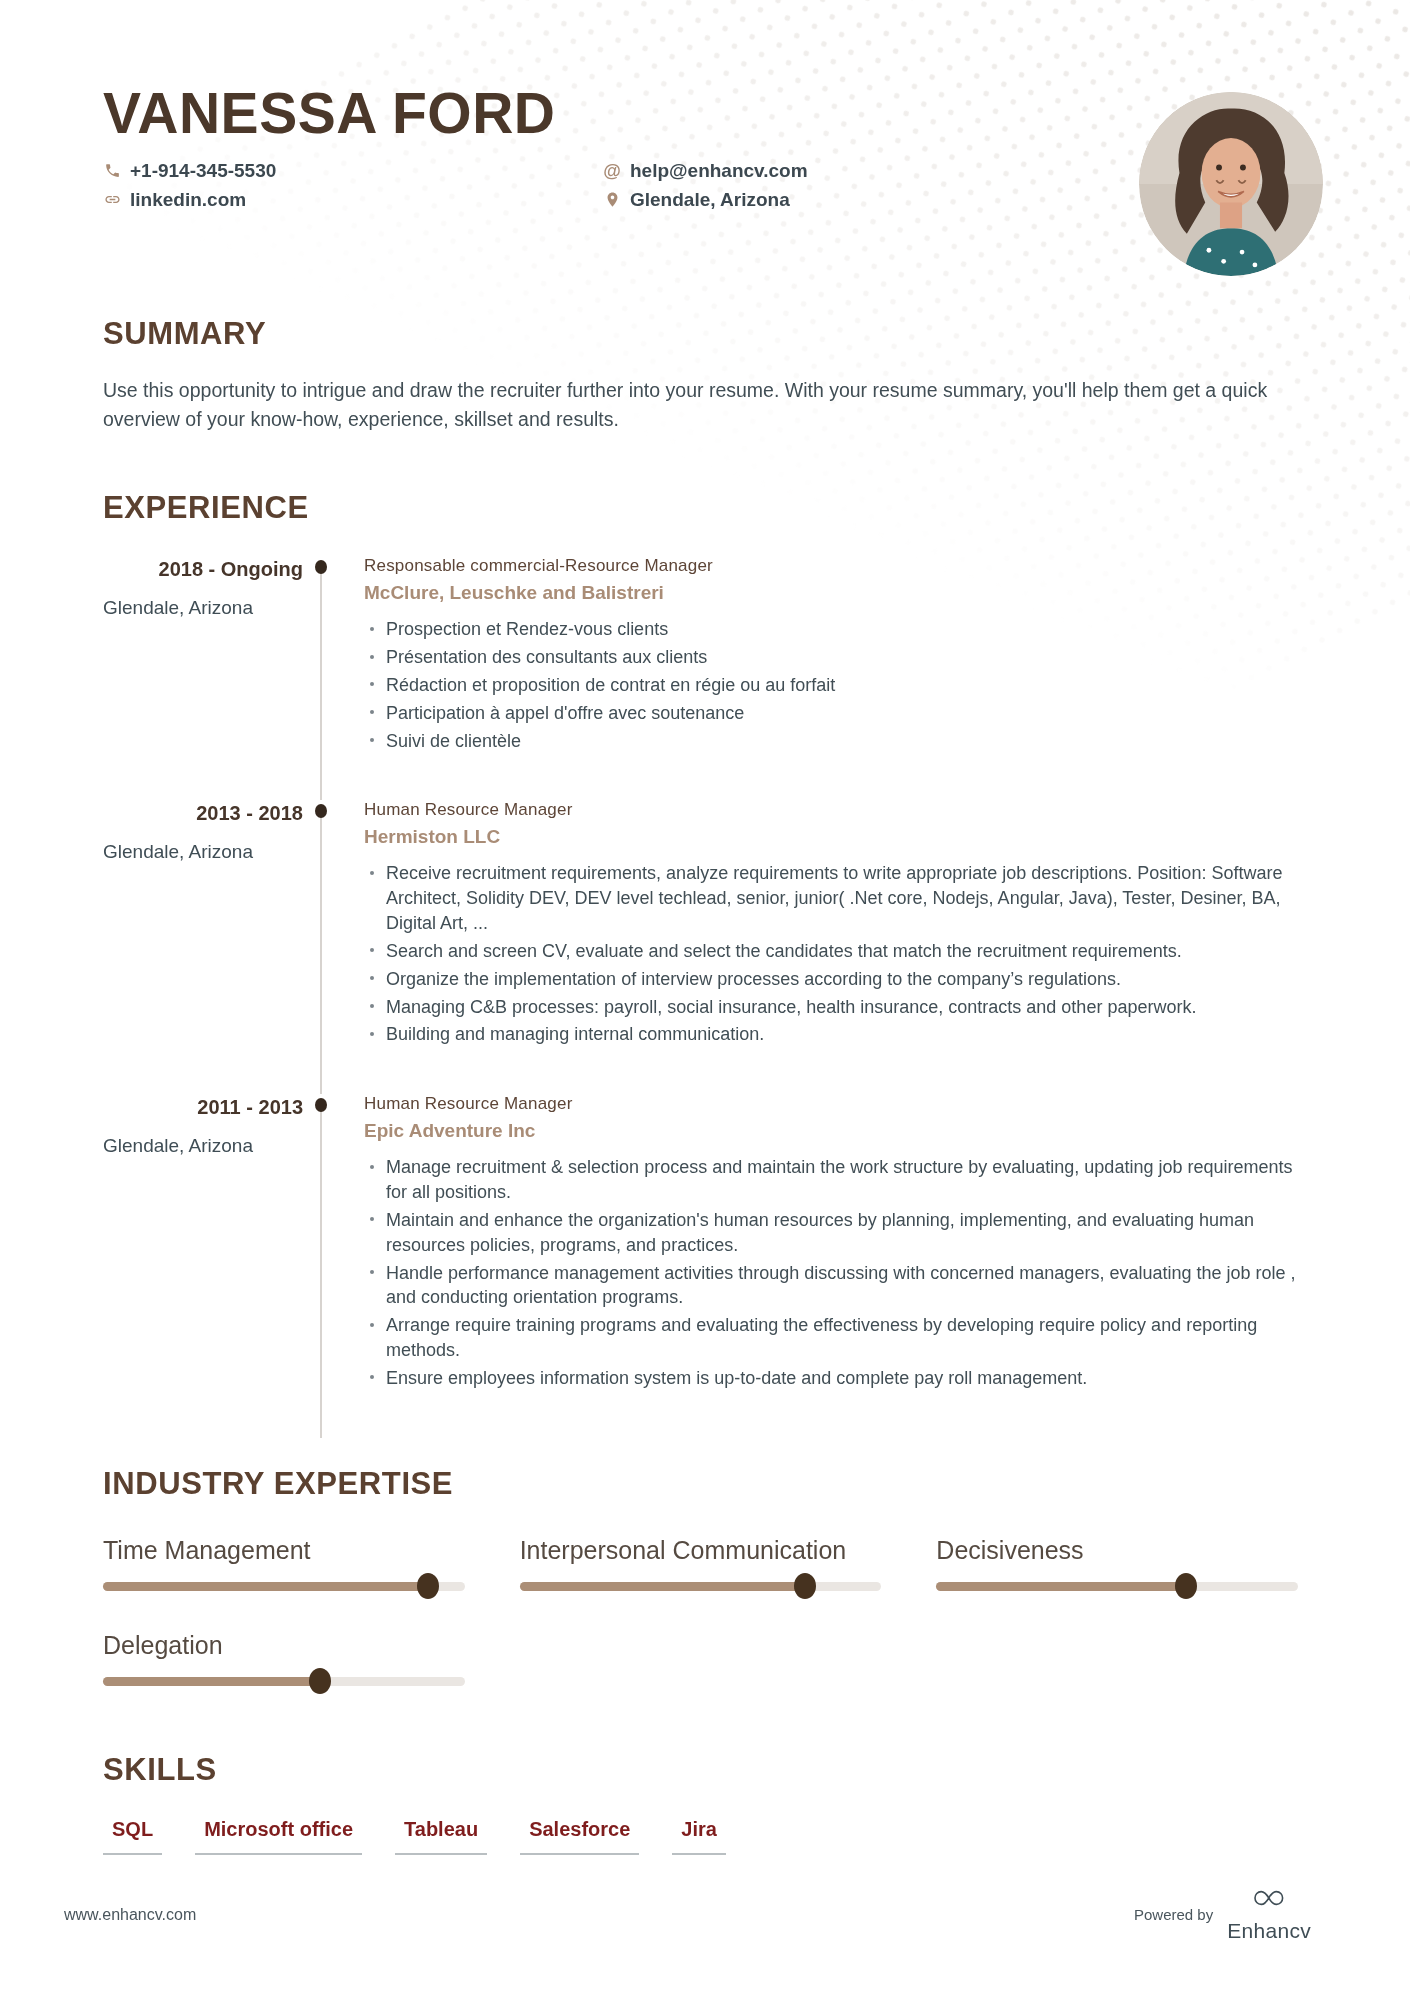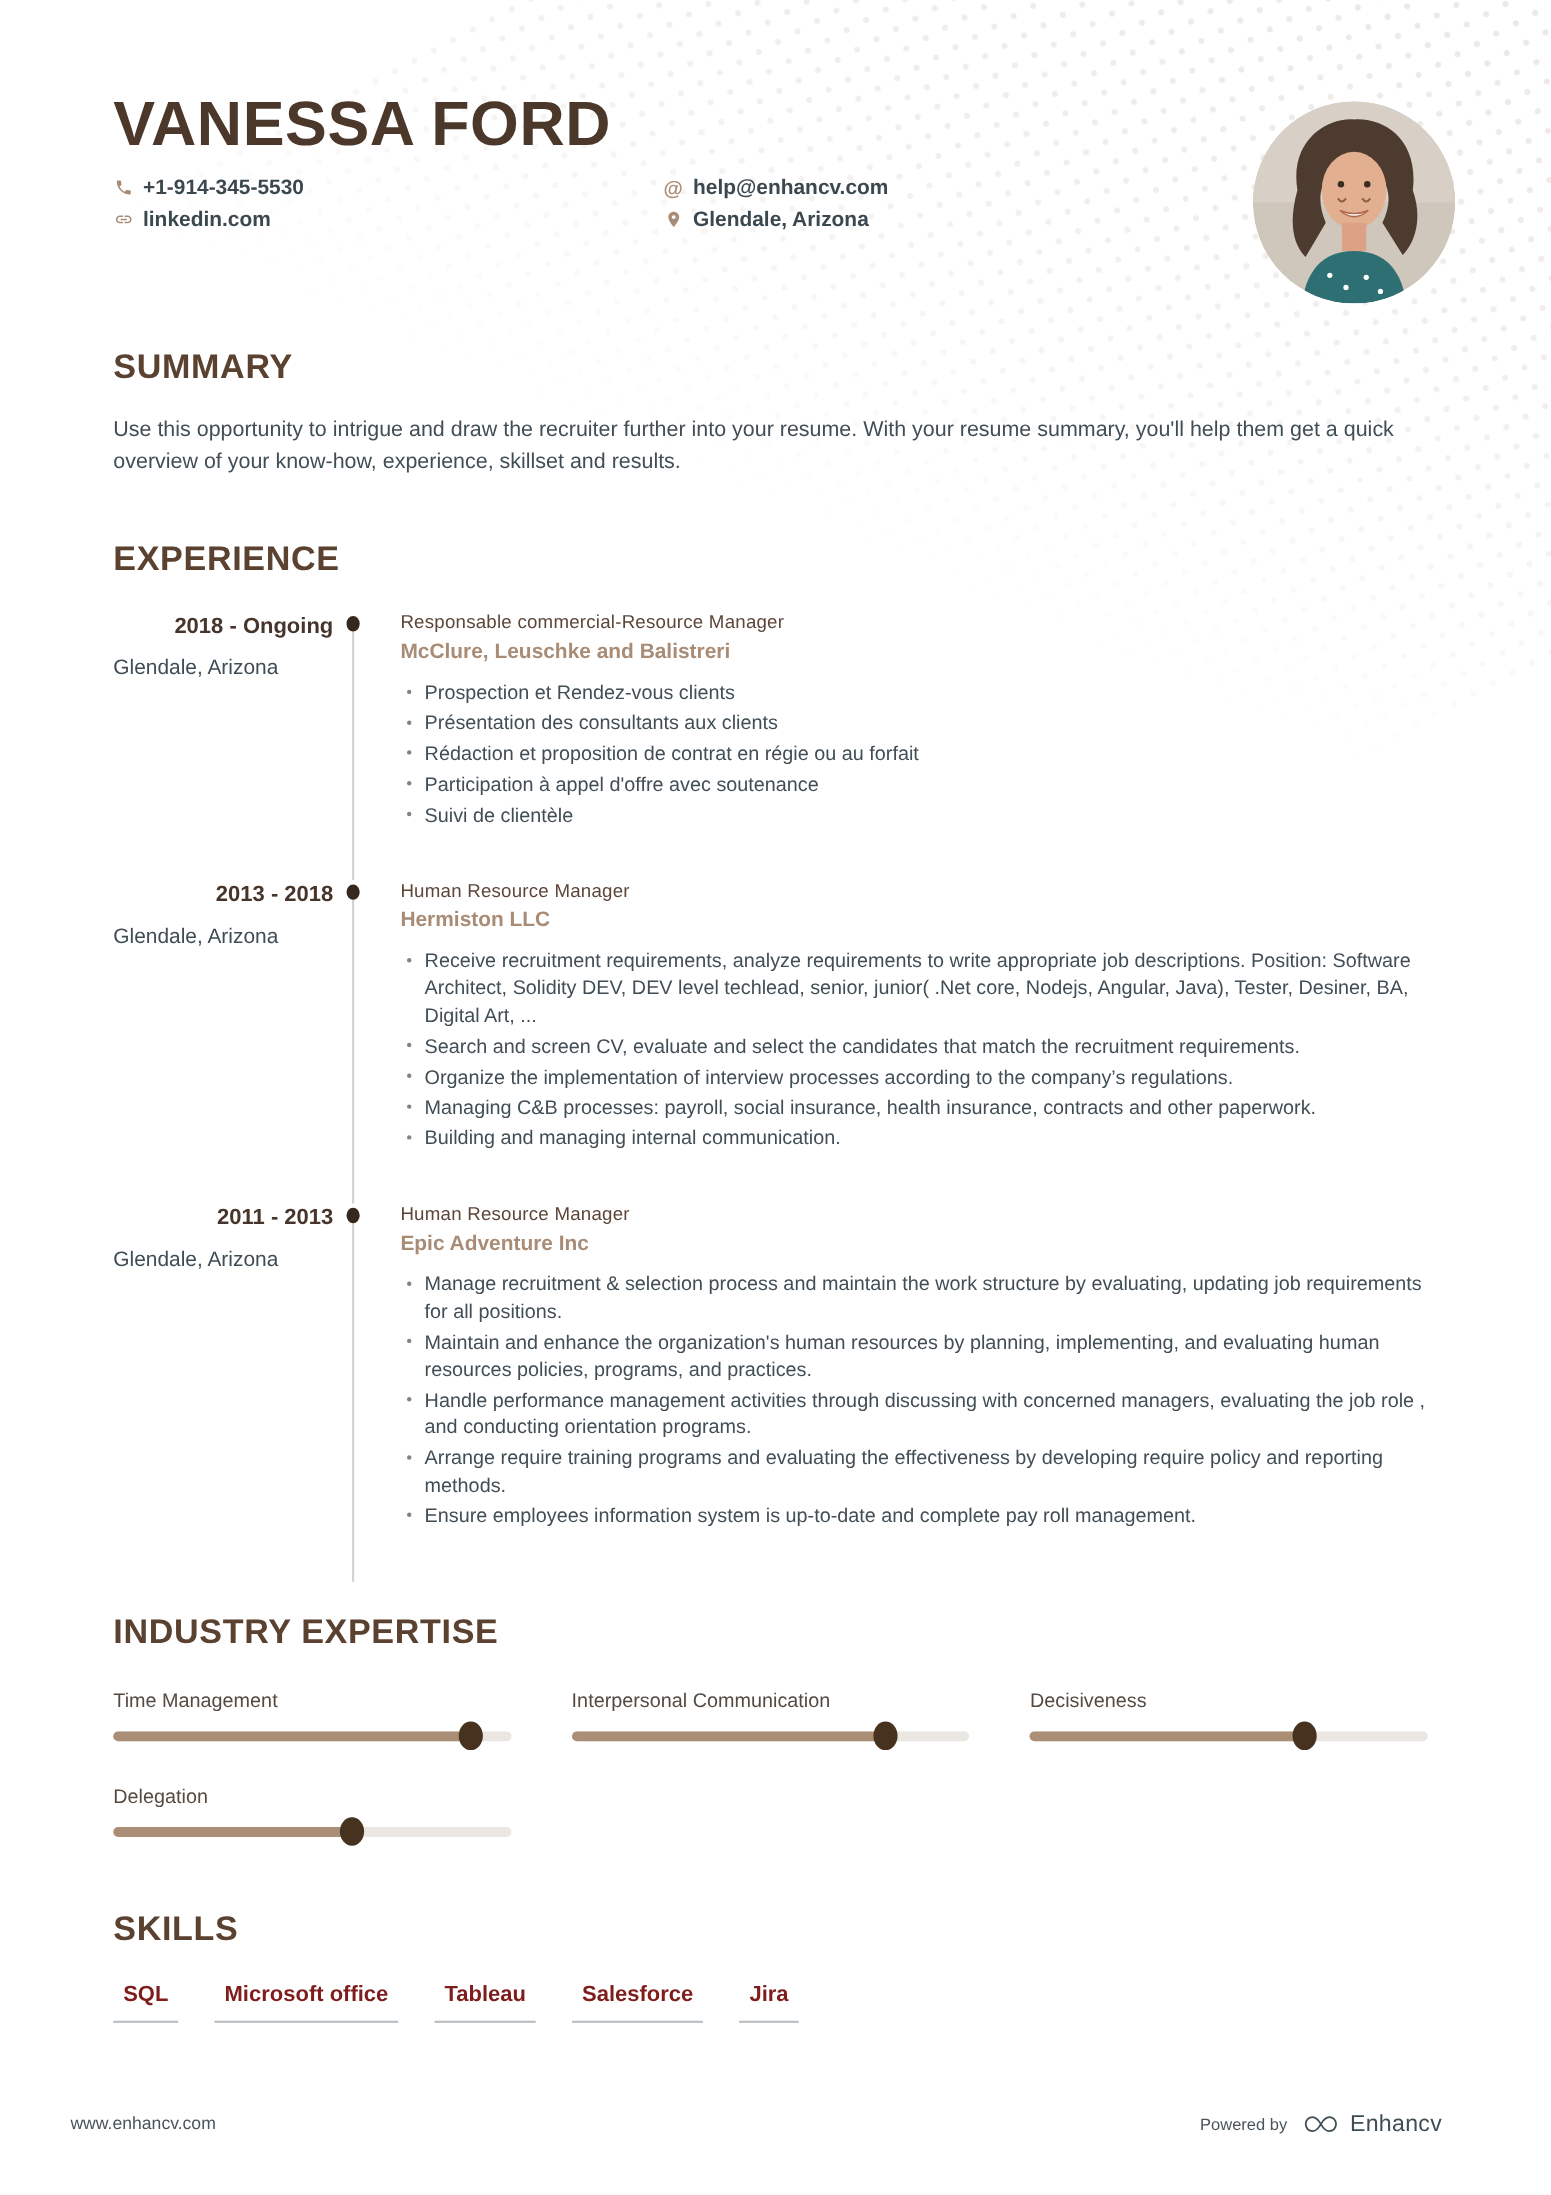--- a/index.html
+++ b/index.html
@@ -60,36 +60,36 @@
   .job-body { padding-left: 25px; padding-bottom: 44px; max-width: 1010px; }
   .job-title { font-size: 17px; color: #5d4537; letter-spacing: .2px; }
   .job-company { margin-top: 6px; font-size: 19px; font-weight: 700; color: #a98c76; }
   .job-bullets { margin-top: 13px; list-style: none; }
   .job-bullets li { position: relative; padding-left: 22px; font-size: 18px; line-height: 1.38; color: #414e55; margin-bottom: 3px; }
   .job-bullets li::before { content: ""; position: absolute; left: 6px; top: .52em; width: 4px; height: 4px; border-radius: 50%; background: #7c858b; }
 
   
   .expertise-section { margin-top: 28px; }
   .expertise-grid { margin-top: 34px; display: grid; grid-template-columns: repeat(3, 1fr); column-gap: 55px; row-gap: 40px; max-width: 1196px; }
-  .exp-label { font-size: 18px; color: #554a41; }
+  .exp-label { font-size: 25px; color: #554a41; }
   .exp-track { position: relative; margin-top: 17px; height: 9px; border-radius: 5px; background: #eae6e2; }
   .exp-fill { position: absolute; left: 0; top: 0; height: 9px; border-radius: 5px; background: #ab8e76; }
   .exp-knob { position: absolute; top: 50%; transform: translate(-50%, -50%); width: 22px; height: 26px; border-radius: 50%; background: #46321f; cursor: pointer; }
 
   
   .skills-section { margin-top: 66px; }
   .skill-tags { margin-top: 30px; display: flex; gap: 33px; }
   .skill-tag { font-size: 20px; font-weight: 700; color: #7f1d1d; padding: 0 9px 12px 9px; border-bottom: 2px solid #b9bfc2; text-align: right; }
 
   
   .footer { position: absolute; left: 64px; right: 99px; bottom: 52px; display: flex; justify-content: space-between; align-items: center; z-index: 1; }
   .footer-site { font-size: 16px; color: #49555c; }
   .powered { display: flex; align-items: center; gap: 14px; }
   .powered-label { font-size: 15px; color: #49555c; }
-  .brand { display: flex; align-items: center; gap: 9px; color: #3f4d55; }
+  .brand { display: flex; align-items: center; gap: 9px; color: #3f4d55; flex-direction: column; }
   .brand svg { width: 34px; height: 24px; stroke: #3f4d55; fill: none; stroke-width: 1.6; }
   .brand-name { font-size: 21px; letter-spacing: .3px; color: #3f4d55; }
 </style>
 </head>
 <body>
 
 <div class="page">
   <div class="dots"></div>
 
   <div class="avatar">

